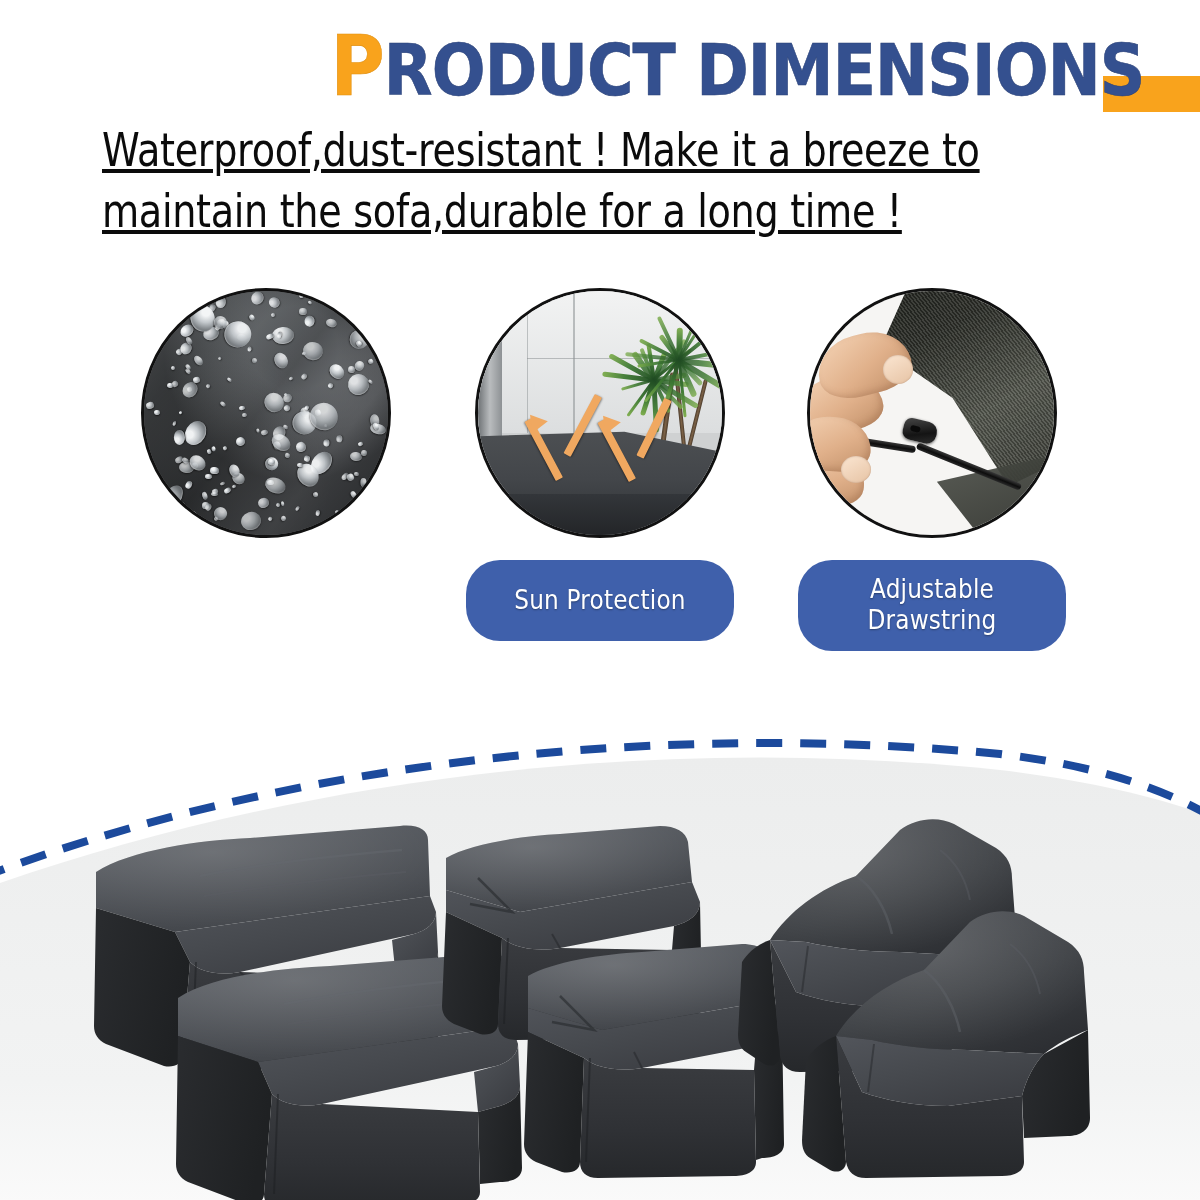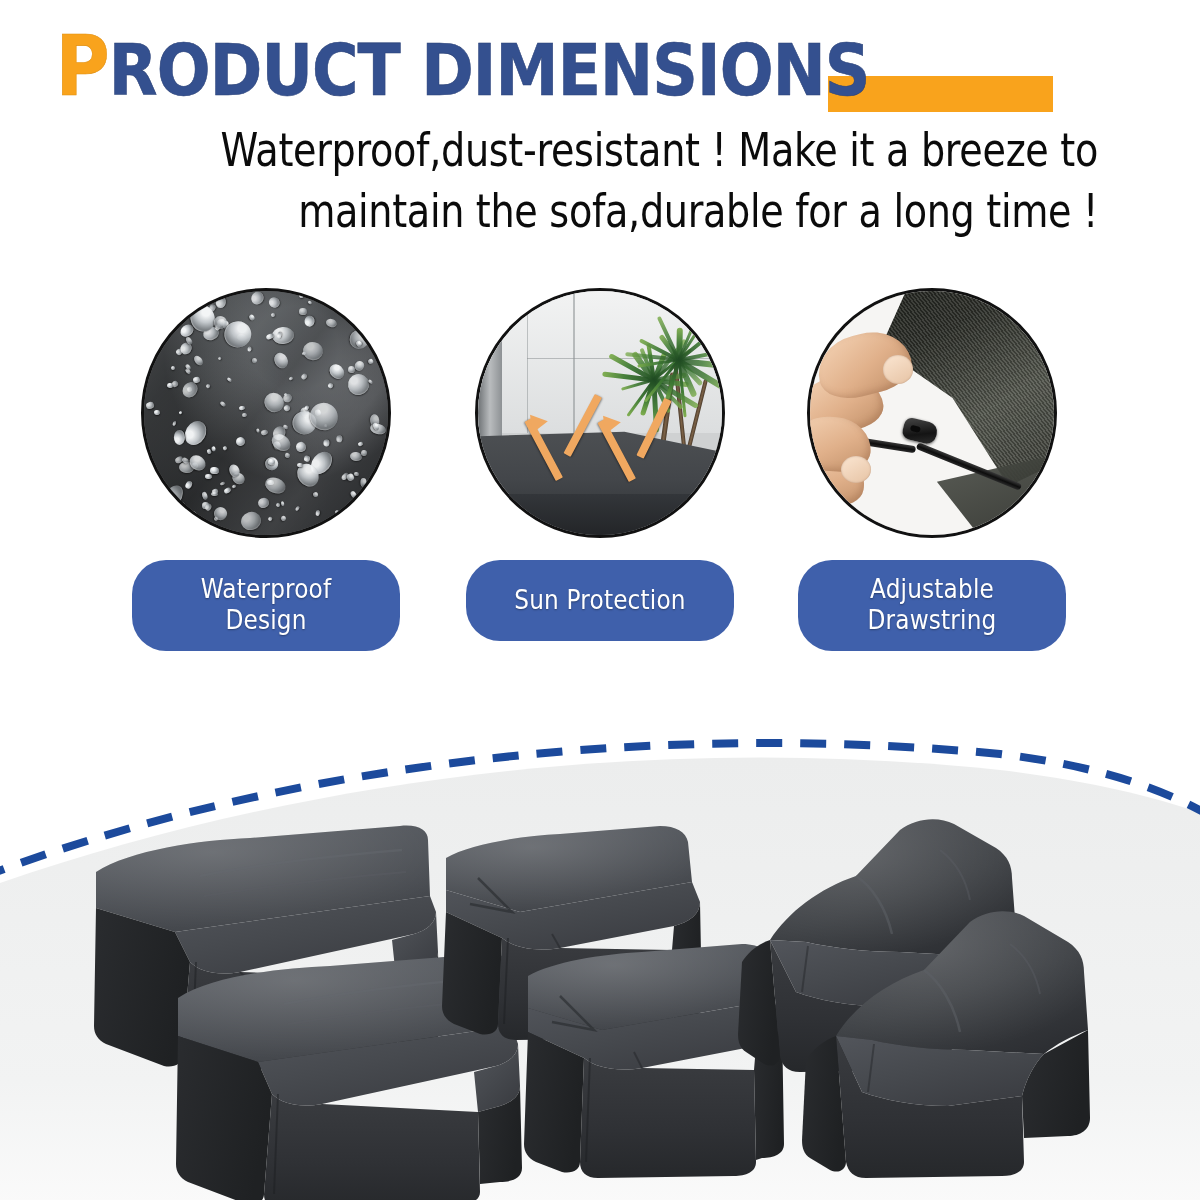--- a/index.html
+++ b/index.html
@@ -14,21 +14,21 @@
     position:relative;
     width:1200px; height:1200px;
     background:#ffffff;
   }
 
   
   .title-block {
     position:absolute;
     left:0; top:24px;
     width:1200px;
-    text-align:left;
+    text-align:right;
   }
   .title-line {
     position:relative;
     display:inline-block;
     line-height:1;
     white-space:nowrap;
   }
   .title-highlight {
     position:absolute;
     left:828px; top:52px;
@@ -52,26 +52,27 @@
   .title-cap {
     color:#f9a31c;
     font-size:84px;
     -webkit-text-stroke:0.6px #e08f10;
   }
 
   .subtitle {
     position:absolute;
     left:0; top:120px;
     width:1200px;
-    text-align:right;
+    text-align:left;
     font-family:"DejaVu Sans", sans-serif;
     font-size:46px;
     line-height:1.33;
     color:#0b0b0b;
     letter-spacing:-0.4px;
+    text-decoration:underline;
   }
   .subtitle span { display:block; transform:scaleX(0.83); transform-origin:center; }
 
   
   .features {
     position:absolute;
     left:0; top:288px;
     width:1200px; height:370px;
   }
   .feature {
@@ -424,24 +425,20 @@
             <div class="drop" style="width: 6.4px; height: 4.1px; left: 39.1%; top: 47.3%; transform: rotate(-11deg); opacity: 0.95;"></div>
             <div class="drop" style="width: 27.1px; height: 17.3px; left: 6.2%; top: 81.2%; transform: rotate(-55deg); opacity: 0.86;"></div>
             <div class="drop" style="width: 25.2px; height: 19.9px; left: 15.8%; top: 54.2%; transform: rotate(-60deg); opacity: 0.99;"></div>
             <div class="drop" style="width: 19.6px; height: 17.8px; left: 65%; top: 21%; transform: rotate(11deg); opacity: 0.71;"></div>
             <div class="drop" style="width: 3.8px; height: 2.9px; left: 35.9%; top: 79.6%; transform: rotate(-24deg); opacity: 0.8;"></div>
             <div class="drop" style="width: 4.8px; height: 4.3px; left: 87.7%; top: 61.7%; transform: rotate(-19deg); opacity: 0.92;"></div>
             <div class="drop" style="width: 14.8px; height: 11px; left: 11.6%; top: 57.7%; transform: rotate(-90deg); opacity: 0.98;"></div>
             <div class="drop" style="width: 3.4px; height: 3px; left: 14.4%; top: 49%; transform: rotate(-38deg); opacity: 0.97;"></div>
           </div>
       </div>
-      <div class="pill wide">
-        <span>Waterproof</span>
-        <span>Design</span>
-      </div>
     </div>
 
     <div class="feature f2">
       <div class="circle">
         <div class="c-draw">
           <div class="dw-fabric"></div>
           <div class="dw-fabric2"></div>
           <div class="hand" id="hand">
               <div class="finger" style="left: 14%; top: 2%; width: 62%; height: 34%; transform: rotate(-14deg); z-index: 3;"></div>
               <div class="finger" style="left: 2%; top: 26%; width: 56%; height: 30%; transform: rotate(-6deg); z-index: 2;"></div>

